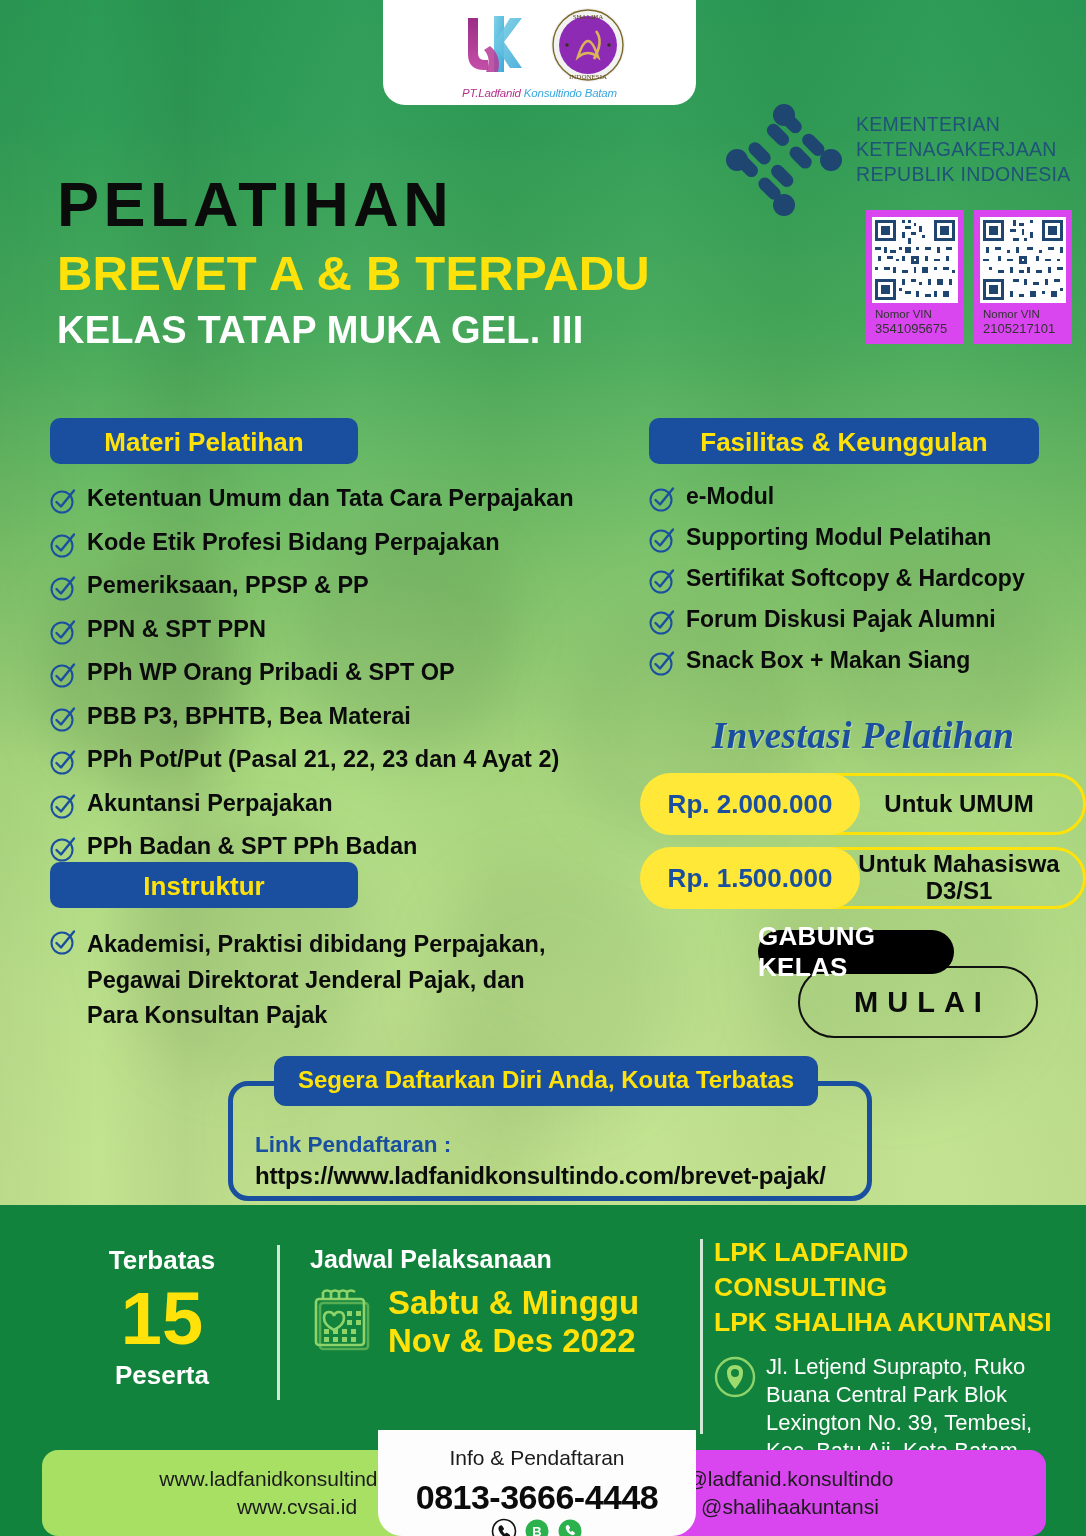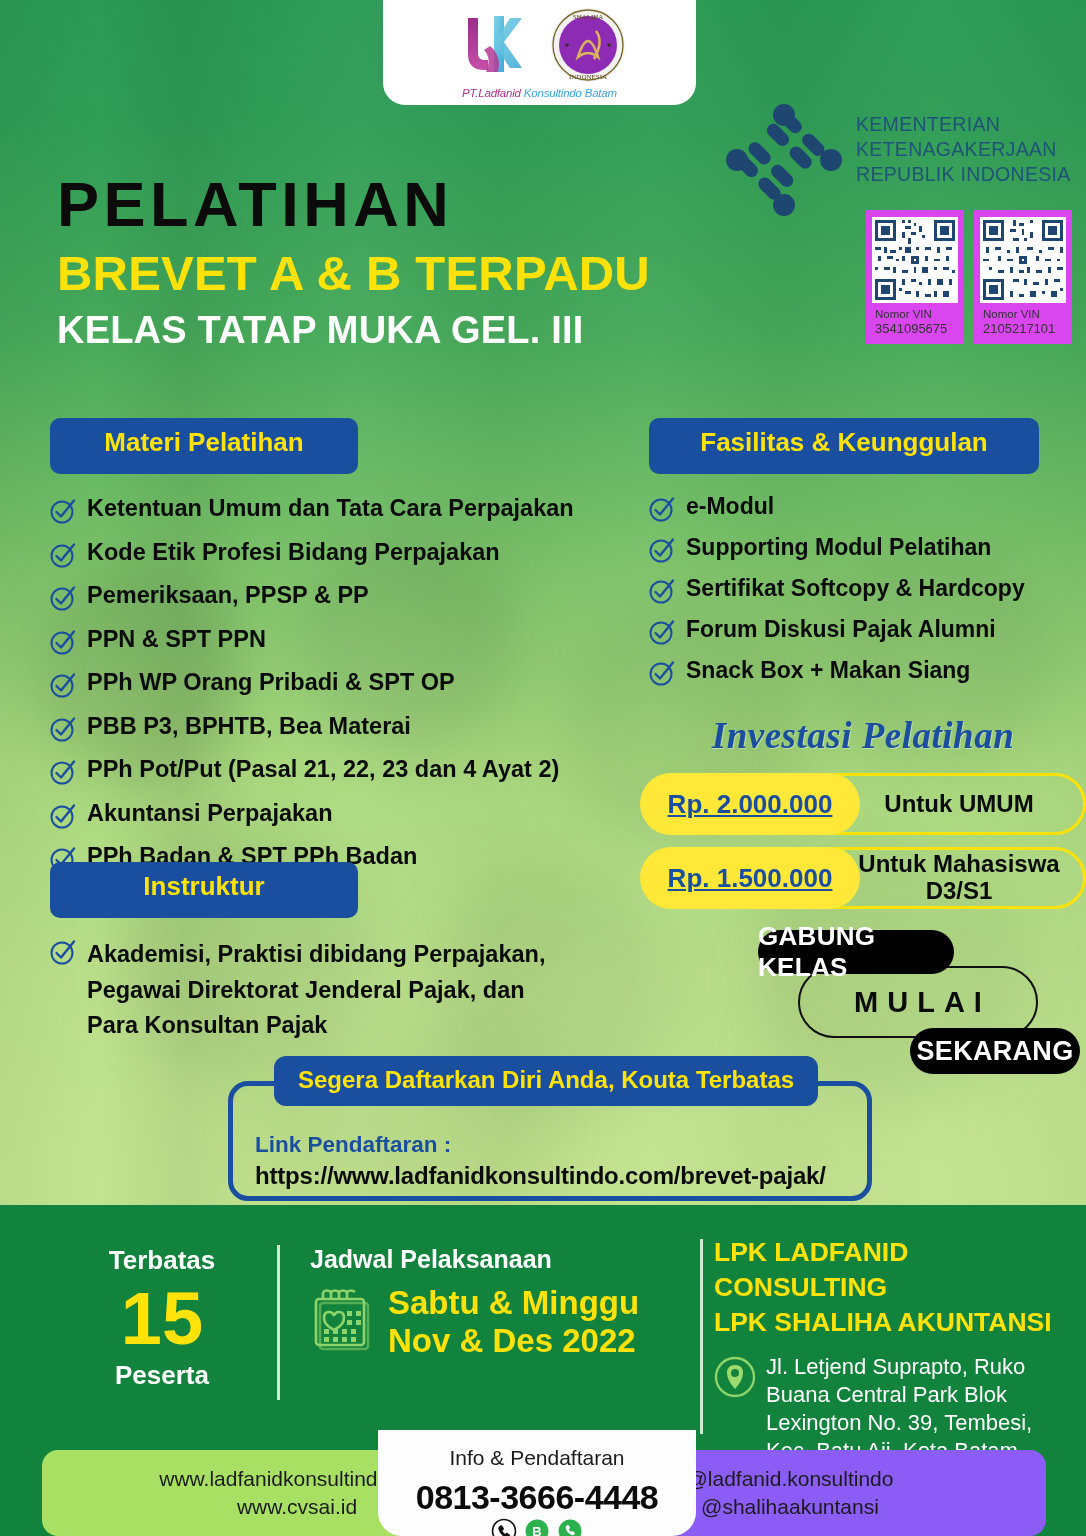--- a/index.html
+++ b/index.html
@@ -89,21 +89,21 @@
   }
   .h-3 {
     font-size:38px; font-weight:bold; color:#ffffff;
     letter-spacing:.2px; line-height:1.2; margin-top:5px;
   }
 
   
   .sec-pill {
     background:#1a4fa0; color:#ffe20a; border-radius:10px;
     font-size:26px; font-weight:bold; text-align:center;
-    padding:9px 26px 16px; display:inline-block;
+    padding:9px 26px 6px; display:inline-block;
   }
 
   
   .check-list { list-style:none; }
   .check-item { display:flex; align-items:flex-start; gap:11px; }
   .chk { width:26px; height:26px; flex:0 0 26px; margin-top:2px; }
   .chk-txt { color:#0b0b0b; font-weight:bold; }
 
   
   .col-left { position:absolute; left:50px; top:418px; width:600px; }
@@ -142,21 +142,21 @@
     padding-left:130px; padding-right:10px; text-align:center;
   }
   .price-outline span {
     color:#0b0b0b; font-weight:bold; font-size:24px; line-height:1.12;
   }
   .price-pill {
     position:absolute; left:0; top:0; width:220px; height:62px;
     background:#ffe838; border-radius:31px;
     display:flex; align-items:center; justify-content:center;
   }
-  .price-pill span { color:#1a4fa0; font-weight:bold; font-size:26px;text-decoration:underline; }
+  .price-pill span { color:#1a4fa0; font-weight:bold; font-size:26px; }
 
   
   .gabung { position:absolute; left:740px; top:930px; width:346px; height:150px; }
   .g-pill {
     position:absolute; background:#000; color:#fff;
     font-weight:bold; border-radius:26px; display:flex;
     align-items:center; justify-content:center;
   }
   .g-top { left:18px; top:0; width:196px; height:44px; font-size:26px; letter-spacing:.3px; }
   .g-mid {
@@ -210,21 +210,21 @@
 
   
   .contact { position:absolute; left:0; top:1450px; width:1086px; height:86px; }
   .c-left {
     position:absolute; left:42px; top:0; width:510px; height:86px;
     background:#a8e063; border-radius:16px 0 0 16px;
     display:flex; flex-direction:column; align-items:center; justify-content:center;
   }
   .c-right {
     position:absolute; left:534px; top:0; width:512px; height:86px;
-    background:#8b5cf6; border-radius:0 16px 16px 0;
+    background:#d946ef; border-radius:0 16px 16px 0;
     display:flex; flex-direction:column; align-items:center; justify-content:center;
   }
   .c-text { color:#1b1b1b; font-size:21px; line-height:1.34; }
   .c-center {
     position:absolute; left:378px; top:-20px; width:318px; height:106px;
     background:#fdfdfd; border-radius:0 0 24px 24px;
     display:flex; flex-direction:column; align-items:center; justify-content:flex-start;
     padding-top:16px; z-index:3;
   }
   .c-center .lab { font-size:21px; color:#1b1b1b; }
@@ -594,21 +594,20 @@
       </div>
       <div class="price-pill">
         <span>Rp. 1.500.000</span>
       </div>
     </div>
   </div>
 
   <div class="gabung">
     <div class="g-mid">MULAI</div>
     <div class="g-pill g-top">GABUNG KELAS</div>
-    <div class="g-pill g-bot">SEKARANG</div>
   </div>
 
   <div class="reg-wrap">
     <div class="reg-box">
       <div class="reg-label">Link Pendaftaran :</div>
       <div class="reg-url">https://www.ladfanidkonsultindo.com/brevet-pajak/</div>
     </div>
     <div class="reg-pill">Segera Daftarkan Diri Anda, Kouta Terbatas</div>
   </div>
 

